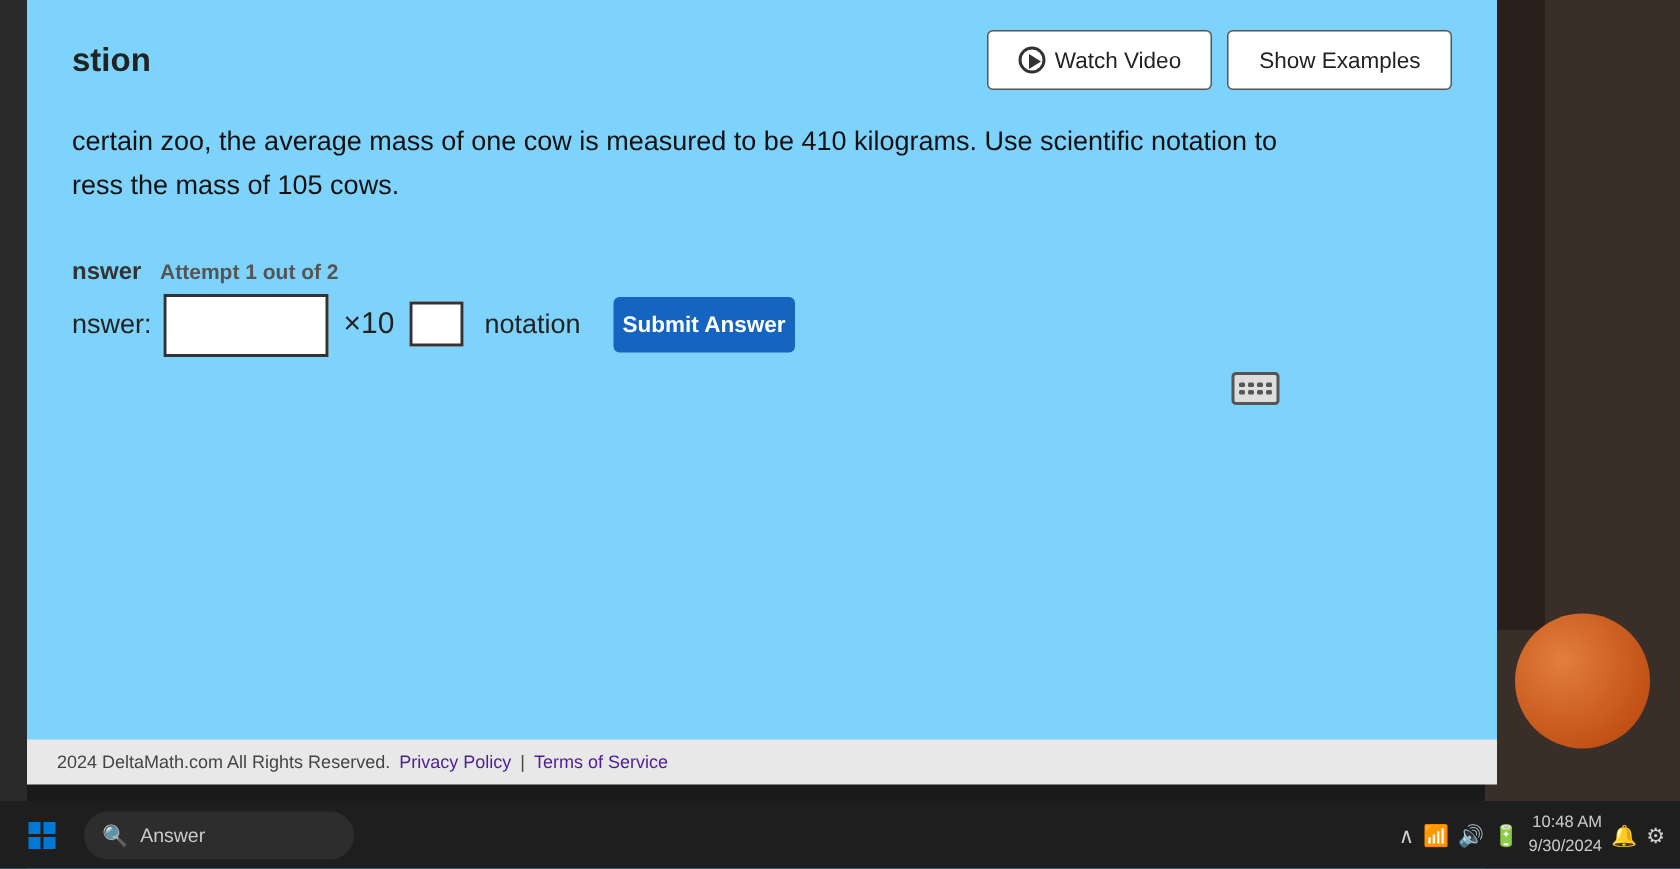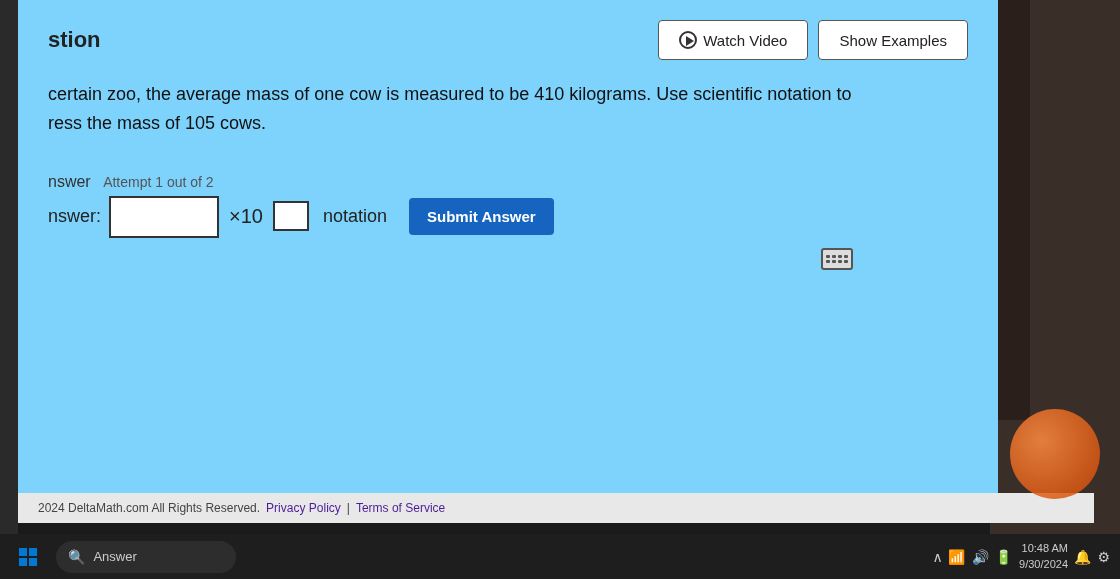--- a/index.html
+++ b/index.html
@@ -102,20 +102,21 @@
       color: #111;
       line-height: 1.6;
       margin-bottom: 35px;
       max-width: 860px;
     }
 
     
     .answer-label {
       font-size: 16px;
       color: #333;
+      font-weight: bold;
     }
 
     .attempt-info {
       font-size: 14px;
       color: #555;
       margin-left: 8px;
     }
 
     
     .keyboard-icon {
@@ -186,37 +187,37 @@
       margin-bottom: 2px;
     }
 
     .kilograms-label {
       font-size: 18px;
       color: #222;
       margin-left: 6px;
     }
 
     .btn-submit {
-      padding: 10px 18px;
+      padding: 10px 6px;
       background: #1565c0;
       color: white;
       border: none;
       border-radius: 4px;
       font-size: 15px;
       cursor: pointer;
       margin-left: 14px;
       font-weight: 600;
     }
 
     
     .footer {
       position: absolute;
       bottom: 56px;
       left: 18px;
-      width: 1076px;
+      width: 980px;
       background: #e8e8e8;
       padding: 8px 20px;
       font-size: 12px;
       color: #444;
       display: flex;
       gap: 6px;
     }
 
     .footer a {
       color: #4c1d95;

